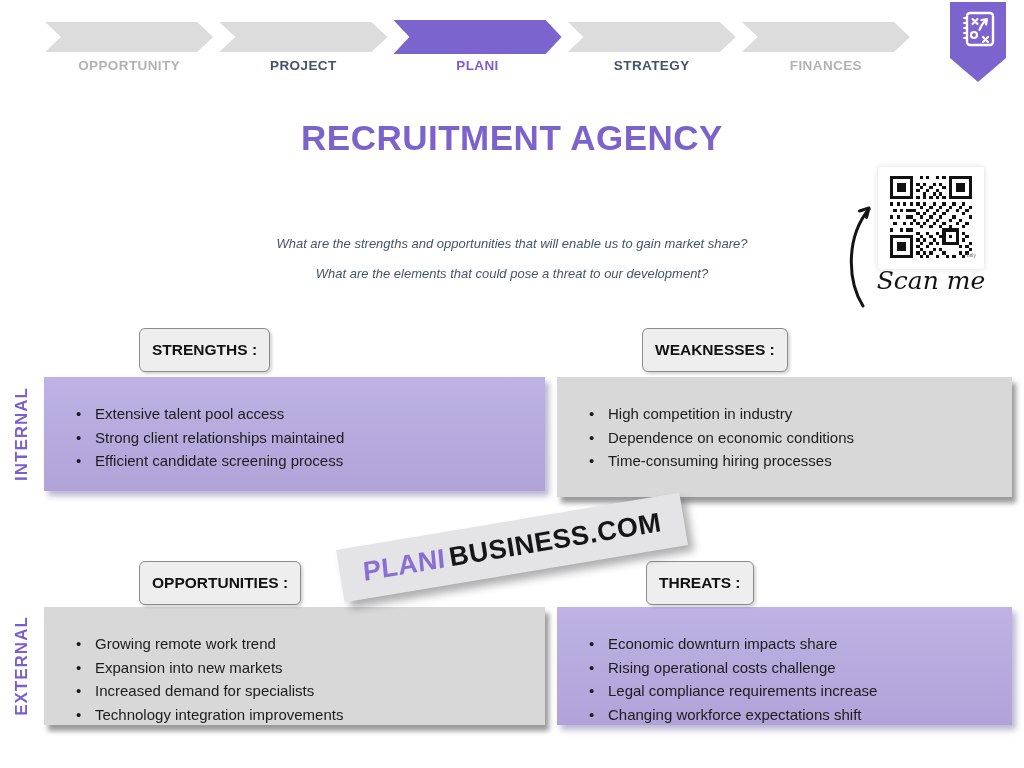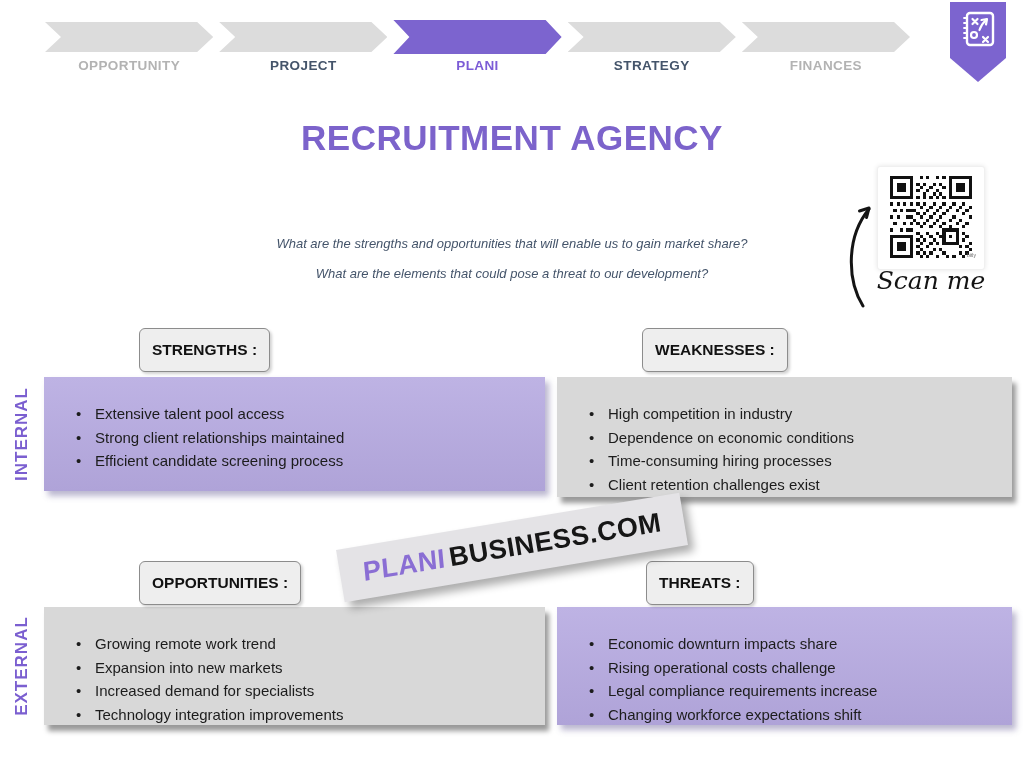--- a/index.html
+++ b/index.html
@@ -164,21 +164,20 @@
         <li>Extensive talent pool access</li>
         <li>Strong client relationships maintained</li>
         <li>Efficient candidate screening process</li>
       </ul>
   </div>
   <div class="box gray box-weaknesses">
     <ul class="bullets">
         <li>High competition in industry</li>
         <li>Dependence on economic conditions</li>
         <li>Time-consuming hiring processes</li>
-        <li>Client retention challenges exist</li>
       </ul>
   </div>
   <div class="box gray box-opportunities">
     <ul class="bullets">
         <li>Growing remote work trend</li>
         <li>Expansion into new markets</li>
         <li>Increased demand for specialists</li>
         <li>Technology integration improvements</li>
       </ul>
   </div>

